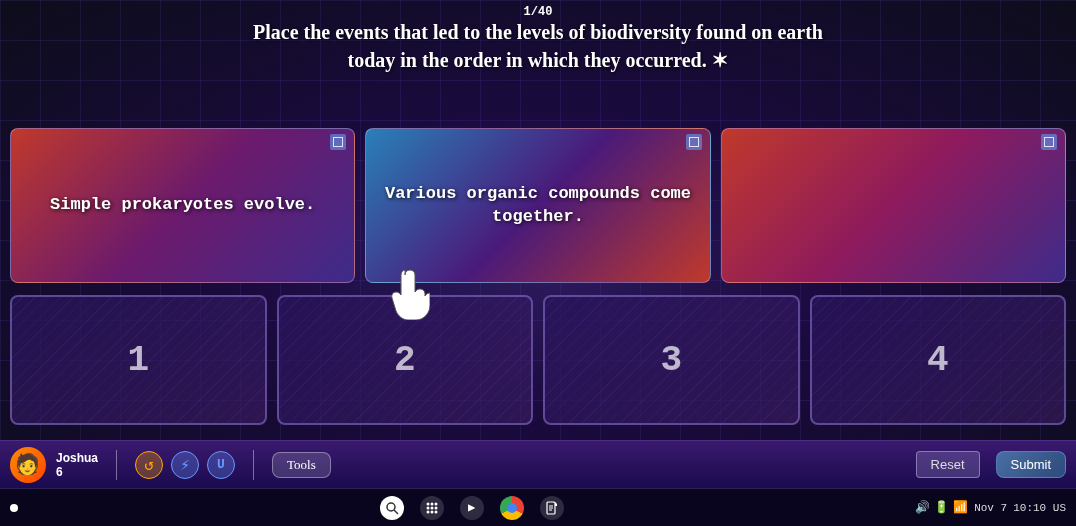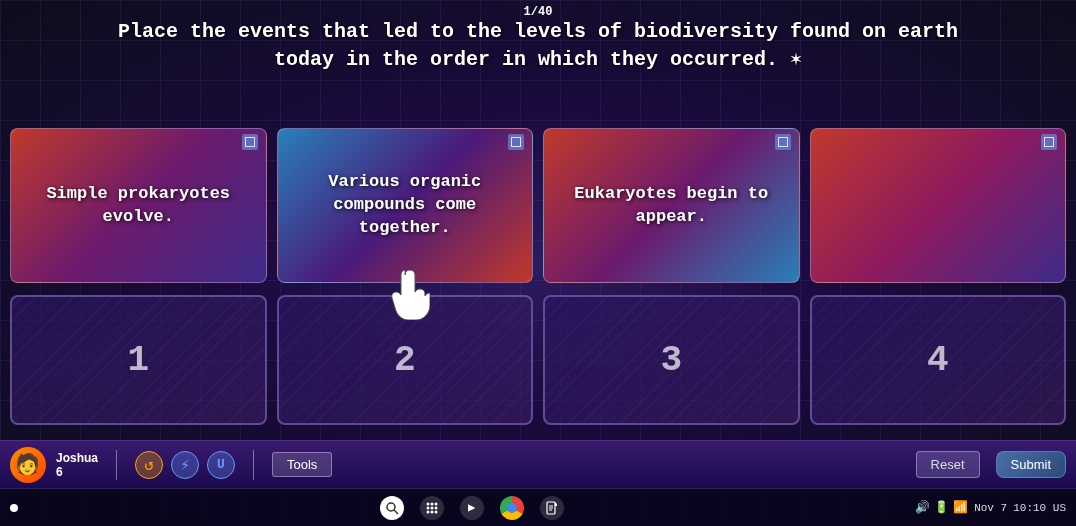--- a/index.html
+++ b/index.html
@@ -51,21 +51,21 @@
       text-align: center;
       padding: 0 30px;
     }
 
     .question-text {
       color: #ffffff;
       font-size: 20px;
       font-weight: bold;
       line-height: 1.4;
       text-shadow: 1px 1px 3px rgba(0,0,0,0.8);
-      font-family: Liberation Mono, monospace;
+      font-family: Liberation Serif, serif;
     }
 
     
     .cards-row {
       position: absolute;
       top: 128px;
       left: 10px;
       right: 10px;
       display: flex;
       gap: 10px;
@@ -249,24 +249,24 @@
       background: rgba(100,150,255,0.3);
       border: 1px solid #6699ff;
       color: #6699ff;
     }
 
     .tools-btn {
       background: rgba(200,200,220,0.2);
       border: 1px solid rgba(200,200,220,0.5);
       color: #fff;
       padding: 4px 14px;
-      border-radius: 3px;
+      border-radius: 8px;
       font-size: 13px;
       cursor: pointer;
-      font-family: Liberation Sans, sans-serif;
+      font-family: Liberation Serif, serif;
     }
 
     .taskbar-right {
       margin-left: auto;
       display: flex;
       align-items: center;
       gap: 16px;
     }
 
     .reset-btn {
@@ -422,24 +422,20 @@
     <div class="card card-1">
       <div class="card-icon"></div>
       <span class="card-text">Simple prokaryotes evolve.</span>
     </div>
 
     <div class="card card-2">
       <div class="card-icon"></div>
       <span class="card-text">Various organic compounds come together.</span>
     </div>
 
-    <div class="card card-3">
-      <div class="card-icon"></div>
-      <span class="card-text">Eukaryotes begin to appear.</span>
-    </div>
 
     <div class="card card-4">
       <div class="card-icon"></div>
     </div>
 
   </div>
 
   <div class="hand-cursor">
     <svg width="40" height="50" viewBox="0 0 40 50" fill="white">
       <path d="M15 5 C15 2 17 0 20 0 C23 0 25 2 25 5 L25 22 C26 20 28 19 30 19 C33 19 35 21 35 24 L35 26 C36 24 38 23 40 23 C40 23 40 23 40 23 L40 35 C40 43 34 50 26 50 L18 50 C13 50 8 46 6 41 L2 28 C1 25 3 22 6 22 C8 22 10 23 11 25 L11 5 C11 2 13 0 15 0 C15 0 15 5 15 5Z" fill="white" stroke="#555" stroke-width="1"></path>

